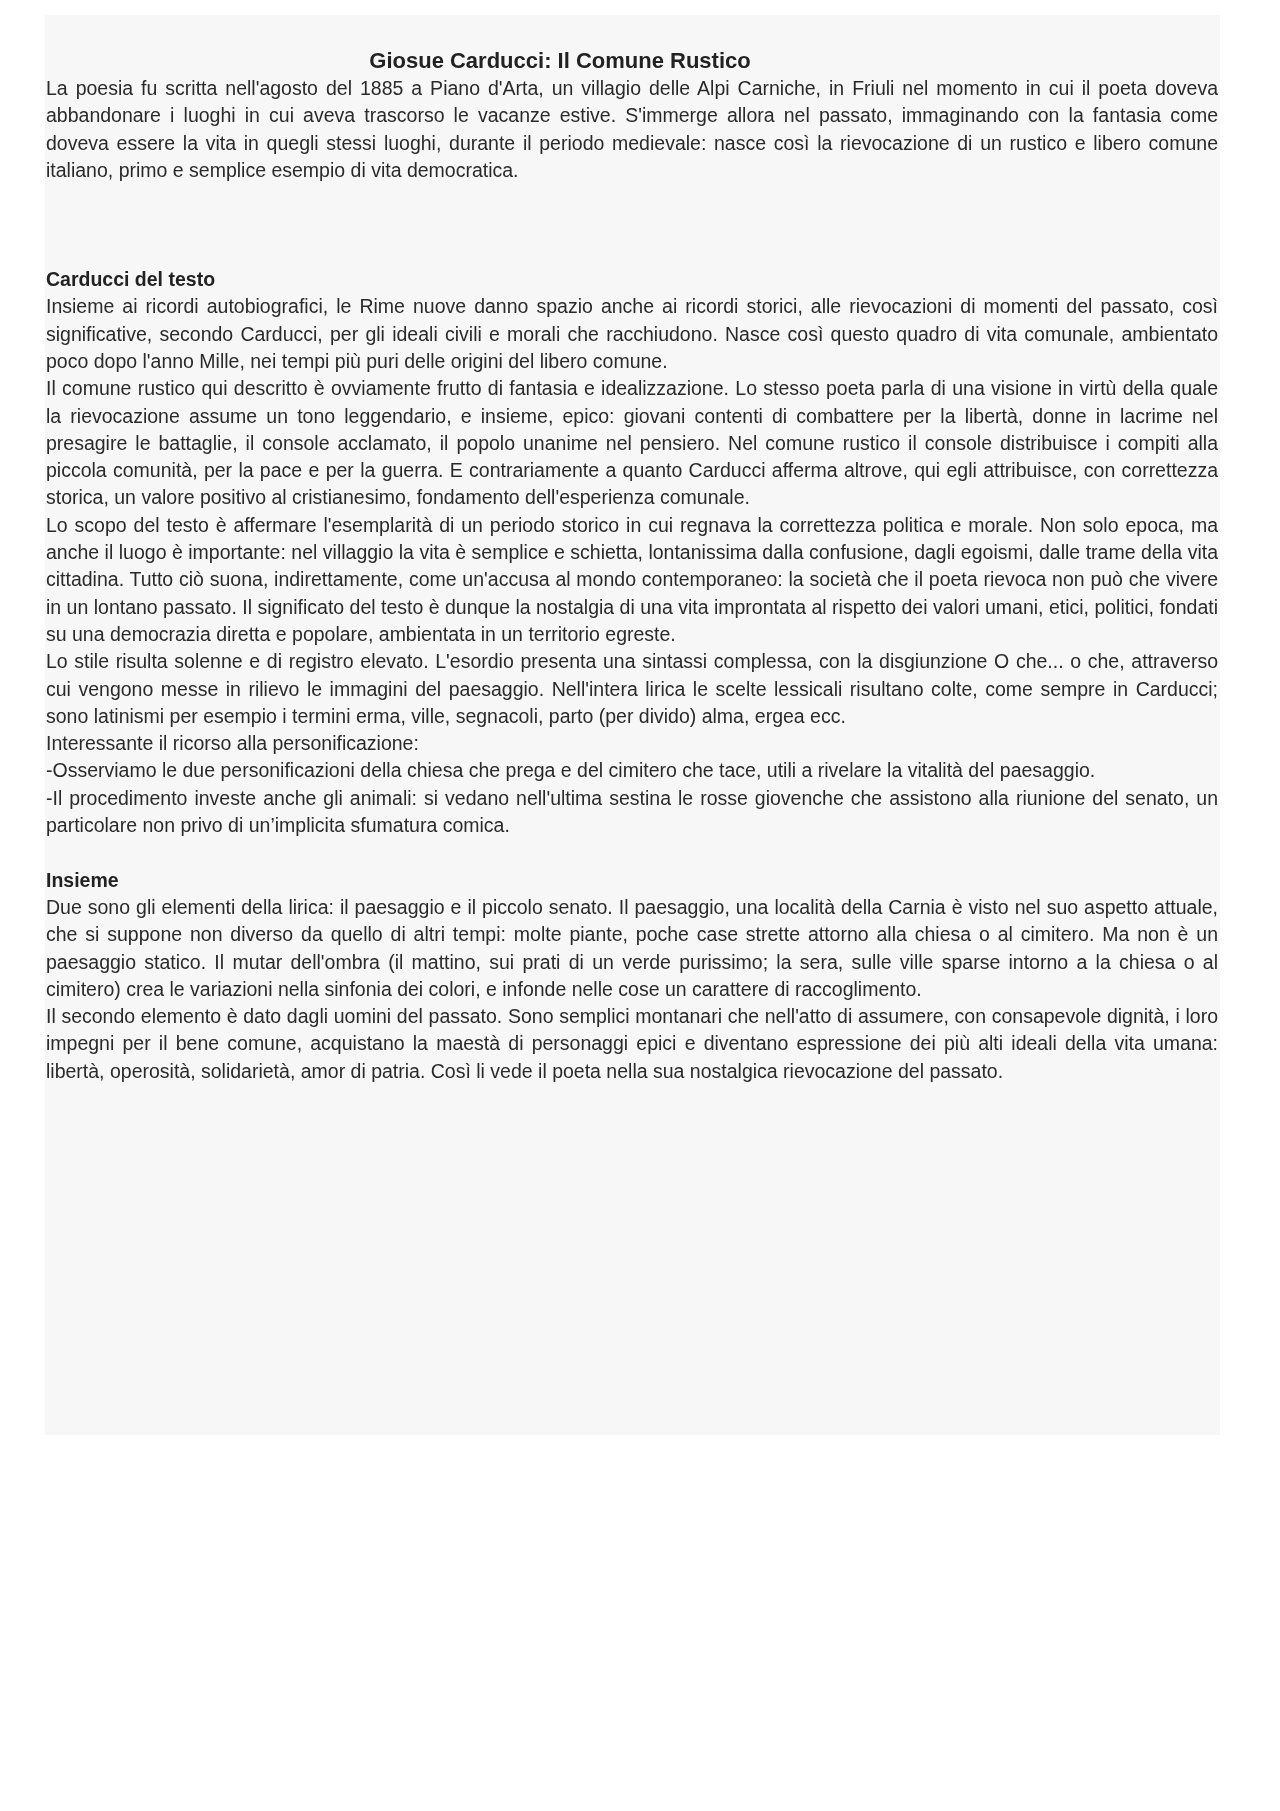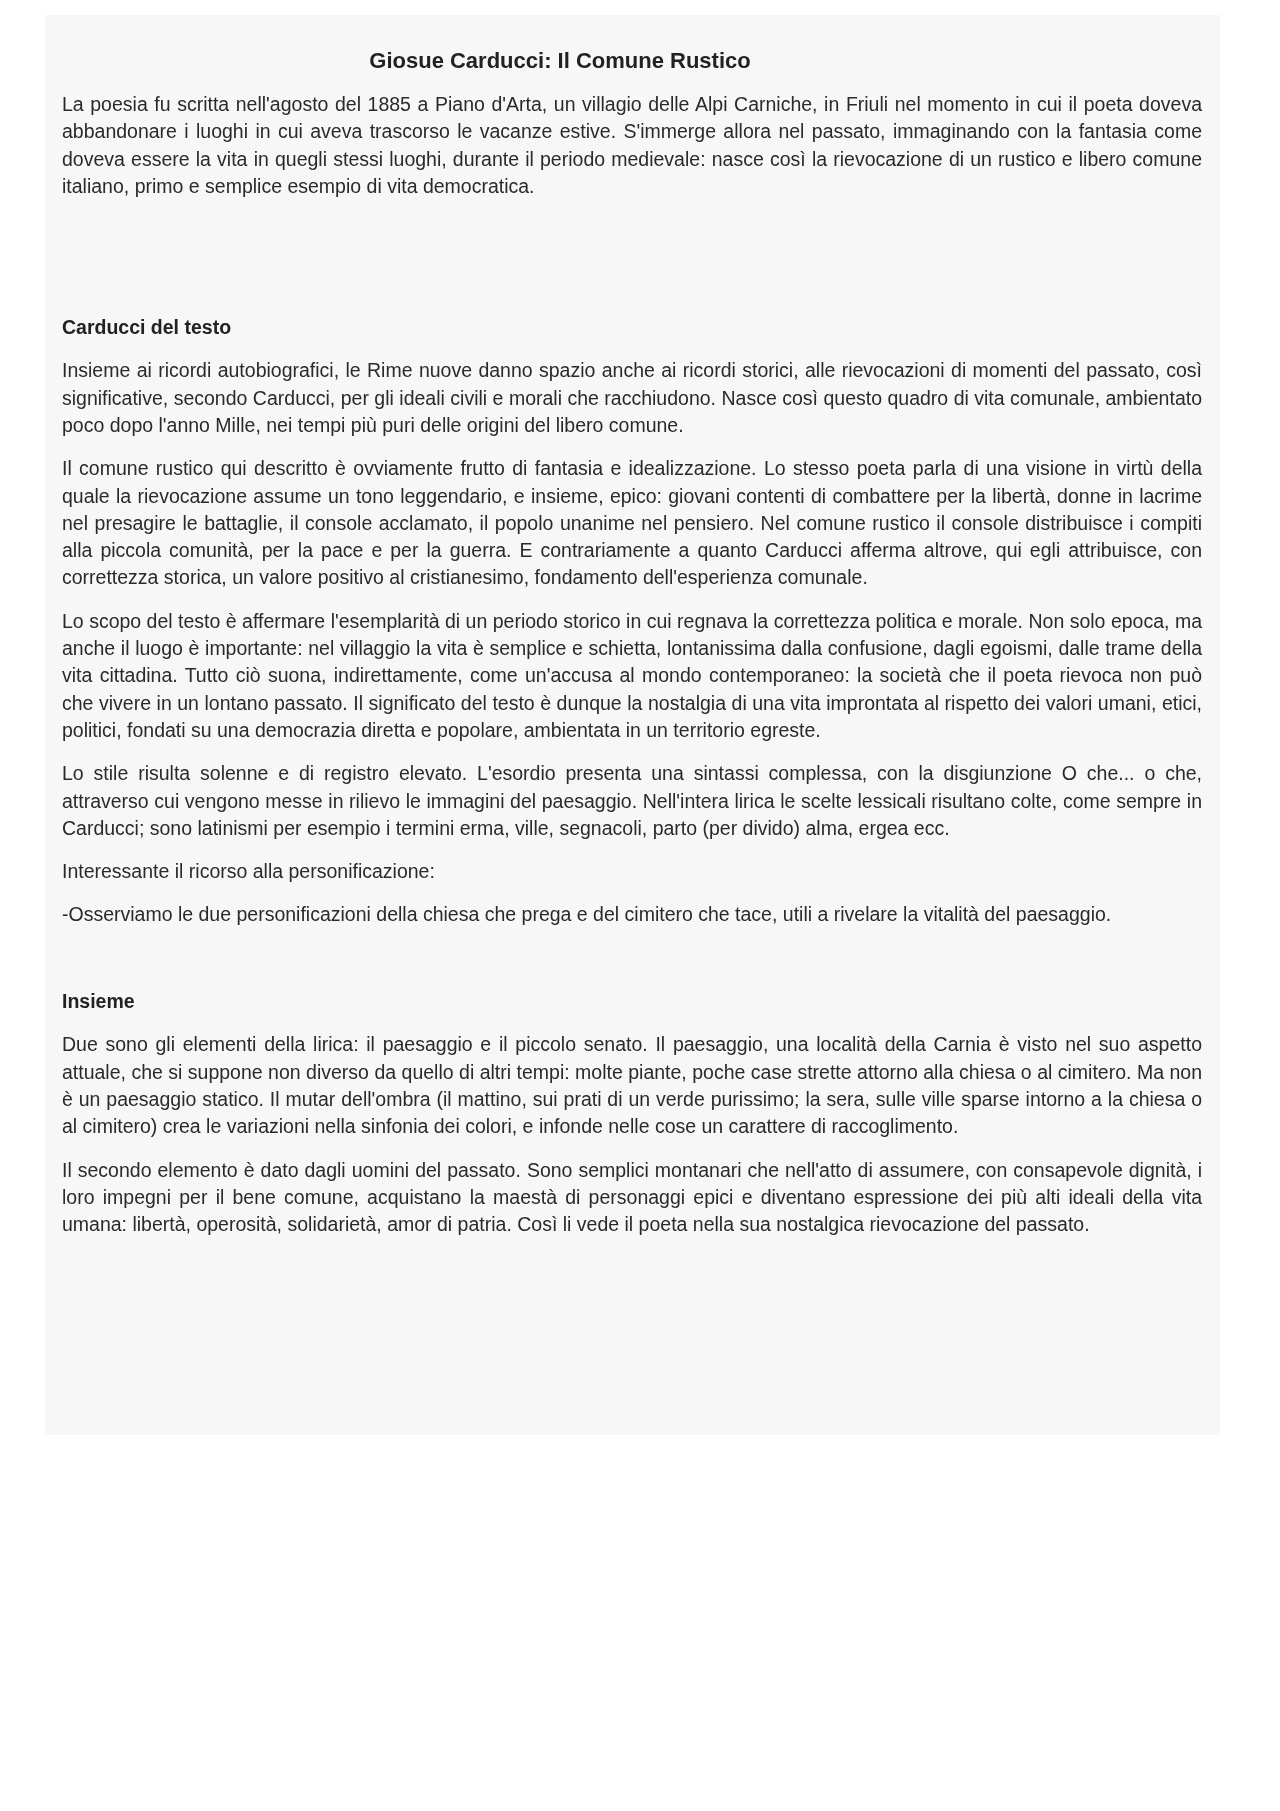--- a/index.html
+++ b/index.html
@@ -38,21 +38,21 @@
       position: absolute;
       left: 1px;
       top: 60px;
       width: 1172px;
       font-size: 19.5px;
       line-height: 27.3px;
       text-align: justify;
       color: #2a2a2a;
     }
     .body-text p {
-      margin: 16px;
+      margin: 0;
     }
     .gap-1 { height: 27.3px; }
     .gap-2 { height: 54.6px; }
     .section-heading {
       font-weight: bold;
       margin: 0;
       color: #222222;
     }
   </style>
 </head>
@@ -67,20 +67,21 @@
     <div class="gap-2"></div>
 
     <section>
       <p class="section-heading">Carducci del testo</p>
       <p>Insieme ai ricordi autobiografici, le Rime nuove danno spazio anche ai ricordi storici, alle rievocazioni di momenti del passato, così significative, secondo Carducci, per gli ideali civili e morali che racchiudono. Nasce così questo quadro di vita comunale, ambientato poco dopo l'anno Mille, nei tempi più puri delle origini del libero comune.</p>
       <p>Il comune rustico qui descritto è ovviamente frutto di fantasia e idealizzazione. Lo stesso poeta parla di una visione in virtù della quale la rievocazione assume un tono leggendario, e insieme, epico: giovani contenti di combattere per la libertà, donne in lacrime nel presagire le battaglie, il console acclamato, il popolo unanime nel pensiero. Nel comune rustico il console distribuisce i compiti alla piccola comunità, per la pace e per la guerra. E contrariamente a quanto Carducci afferma altrove, qui egli attribuisce, con correttezza storica, un valore positivo al cristianesimo, fondamento dell'esperienza comunale.</p>
       <p>Lo scopo del testo è affermare l'esemplarità di un periodo storico in cui regnava la correttezza politica e morale. Non solo epoca, ma anche il luogo è importante: nel villaggio la vita è semplice e schietta, lontanissima dalla confusione, dagli egoismi, dalle trame della vita cittadina. Tutto ciò suona, indirettamente, come un'accusa al mondo contemporaneo: la società che il poeta rievoca non può che vivere in un lontano passato. Il significato del testo è dunque la nostalgia di una vita improntata al rispetto dei valori umani, etici, politici, fondati su una democrazia diretta e popolare, ambientata in un territorio egreste.</p>
       <p>Lo stile risulta solenne e di registro elevato. L'esordio presenta una sintassi complessa, con la disgiunzione O che... o che, attraverso cui vengono messe in rilievo le immagini del paesaggio. Nell'intera lirica le scelte lessicali risultano colte, come sempre in Carducci; sono latinismi per esempio i termini erma, ville, segnacoli, parto (per divido) alma, ergea ecc.</p>
       <p>Interessante il ricorso alla personificazione:</p>
       <p>-Osserviamo le due personificazioni della chiesa che prega e del cimitero che tace, utili a rivelare la vitalità del paesaggio.</p>
+      <p>-Il procedimento investe anche gli animali: si vedano nell'ultima sestina le rosse giovenche che assistono alla riunione del senato, un particolare non privo di un’implicita sfumatura comica.</p>
     </section>
 
     <div class="gap-1"></div>
 
     <section>
       <p class="section-heading">Insieme</p>
       <p>Due sono gli elementi della lirica: il paesaggio e il piccolo senato. Il paesaggio, una località della Carnia è visto nel suo aspetto attuale, che si suppone non diverso da quello di altri tempi: molte piante, poche case strette attorno alla chiesa o al cimitero. Ma non è un paesaggio statico. Il mutar dell'ombra (il mattino, sui prati di un verde purissimo; la sera, sulle ville sparse intorno a la chiesa o al cimitero) crea le variazioni nella sinfonia dei colori, e infonde nelle cose un carattere di raccoglimento.</p>
       <p>Il secondo elemento è dato dagli uomini del passato. Sono semplici montanari che nell'atto di assumere, con consapevole dignità, i loro impegni per il bene comune, acquistano la maestà di personaggi epici e diventano espressione dei più alti ideali della vita umana: libertà, operosità, solidarietà, amor di patria. Così li vede il poeta nella sua nostalgica rievocazione del passato.</p>
     </section>
   </div>

